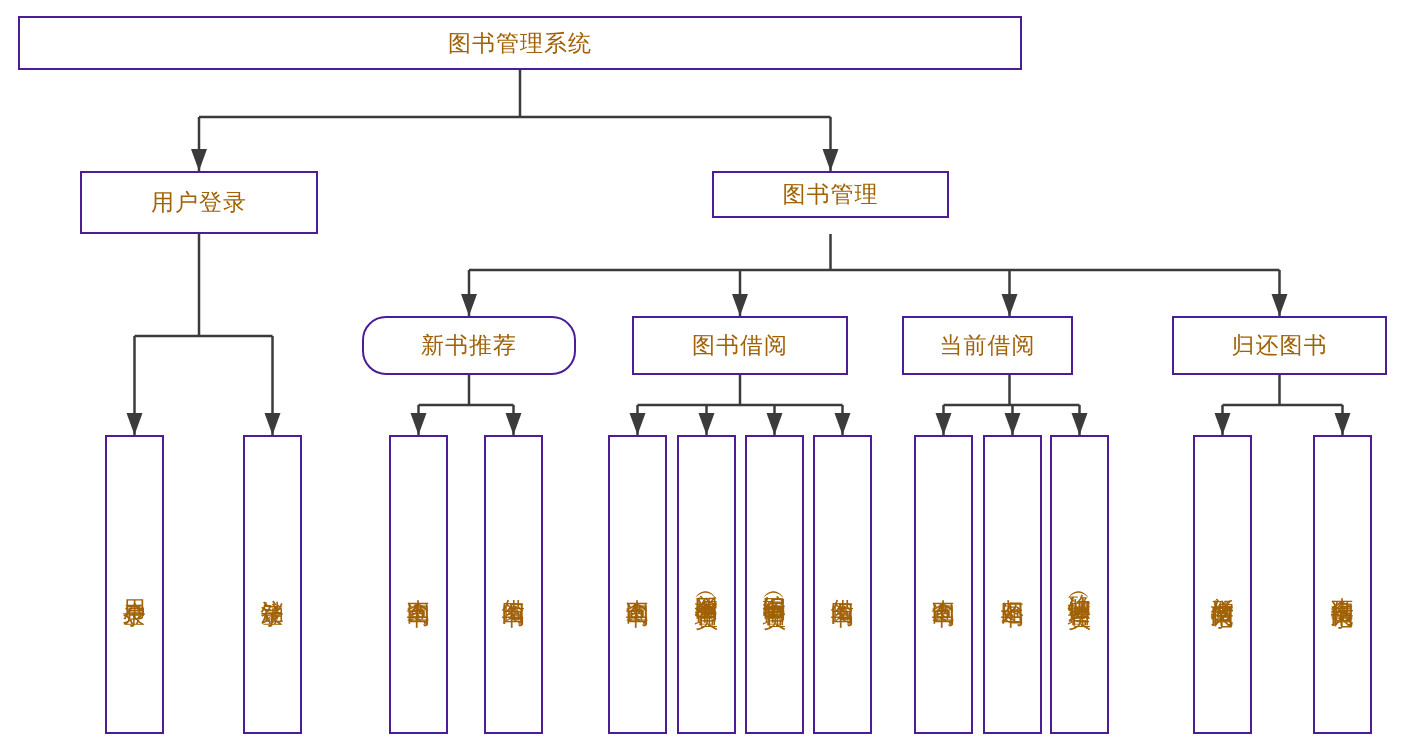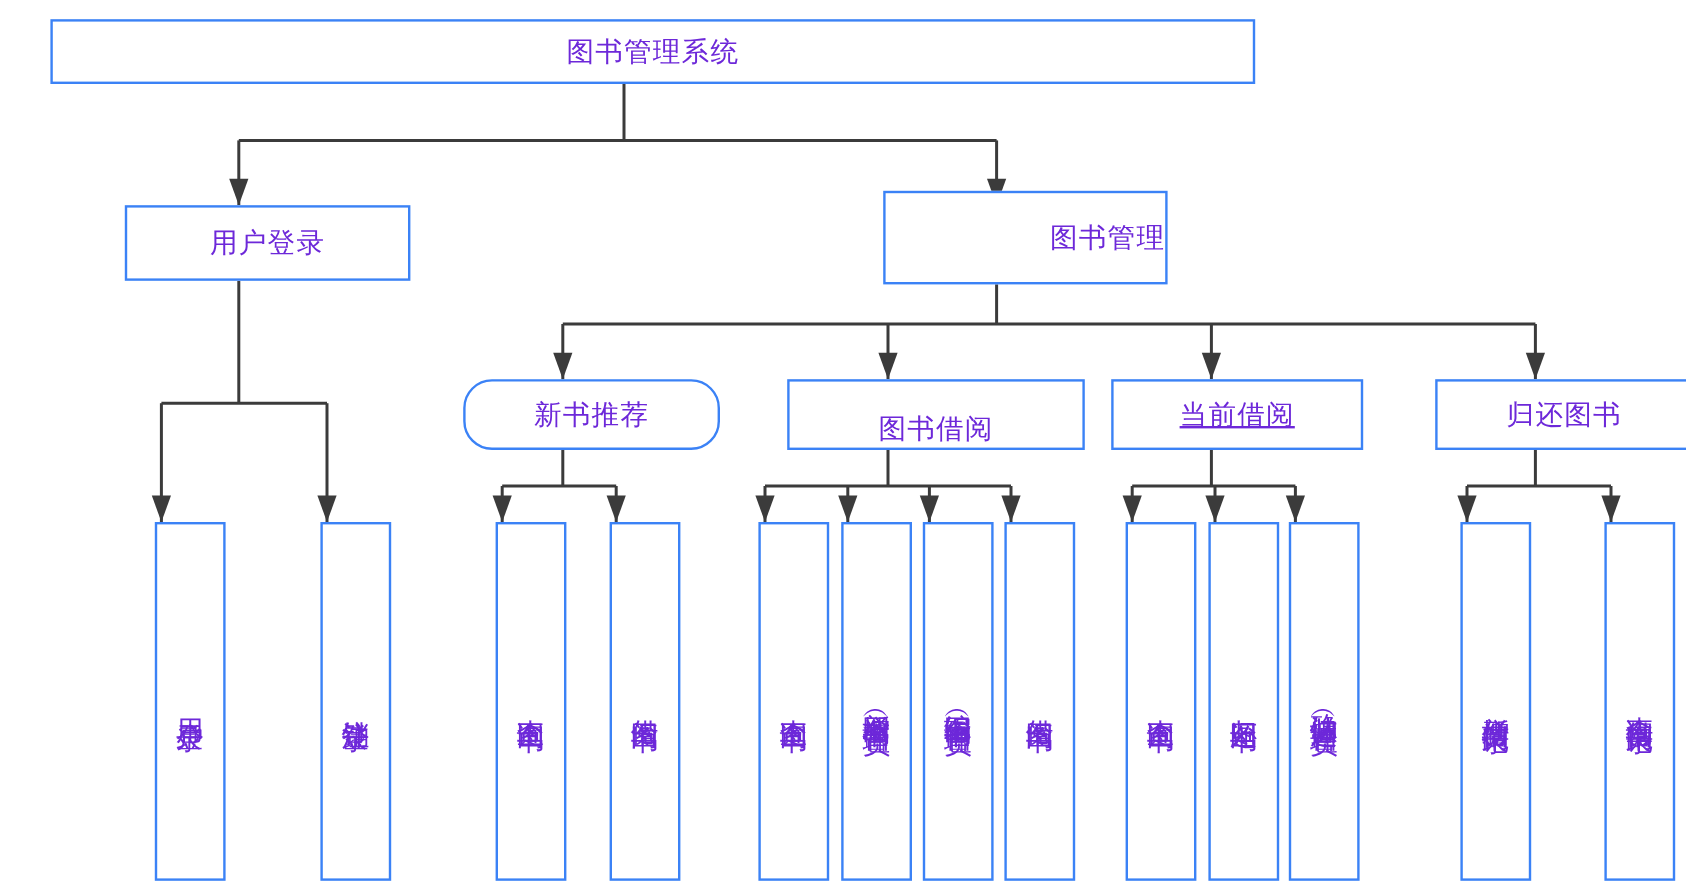--- a/index.html
+++ b/index.html
@@ -22,26 +22,25 @@
     left: 0;
     top: 0;
     width: 1405px;
     height: 747px;
     pointer-events: none;
   }
   .node {
     position: absolute;
     box-sizing: border-box;
     background: #ffffff;
-    border: 2px solid #3b82f6;
+    border: 2px solid #4c1d95;
     display: flex;
     align-items: center;
     justify-content: center;
-    color: #6d28d9;
-    margin-left: 24px;
+    color: #a16207;
   }
   .node.horiz {
     font-size: 23px;
     letter-spacing: 1px;
   }
   .node.vert {
     writing-mode: vertical-rl;
     text-orientation: upright;
     font-size: 23px;
     line-height: 1.15;
@@ -121,30 +120,30 @@
       <line x1="1342.5" y1="405" x2="1342.5" y2="435" stroke="#3b3b3b" stroke-width="2.5"></line>
       <polygon points="1334.5,413 1350.5,413 1342.5,435" fill="#3b3b3b"></polygon>
     </svg>
   <div id="nodes-layer">
       <div class="node horiz" style="left: 18px; top: 16px; width: 1004px; height: 54px;">
         <span>图书管理系统</span>
       </div>
       <div class="node horiz" style="left: 80px; top: 171px; width: 238px; height: 63px;">
         <span>用户登录</span>
       </div>
-      <div class="node horiz" style="left: 712px; top: 159px; width: 237px; height: 78px; justify-content: flex-end;">
+      <div class="node horiz" style="left: 712px; top: 171px; width: 237px; height: 47px;">
         <span>图书管理</span>
       </div>
       <div class="node horiz" style="left: 362px; top: 316px; width: 214px; height: 59px; border-radius: 24px;">
         <span>新书推荐</span>
       </div>
-      <div class="node horiz" style="left: 632px; top: 316px; width: 248px; height: 59px; align-items: flex-end;">
+      <div class="node horiz" style="left: 632px; top: 316px; width: 216px; height: 59px;">
         <span>图书借阅</span>
       </div>
-      <div class="node horiz" style="left: 902px; top: 316px; width: 210px; height: 59px; text-decoration: underline;">
+      <div class="node horiz" style="left: 902px; top: 316px; width: 171px; height: 59px;">
         <span>当前借阅</span>
       </div>
       <div class="node horiz" style="left: 1172px; top: 316px; width: 215px; height: 59px;">
         <span>归还图书</span>
       </div>
       <div class="node vert" style="left: 105px; top: 435px; width: 59px; height: 299px;">
         <span class="vtext">用户登录</span>
       </div>
       <div class="node vert" style="left: 243px; top: 435px; width: 59px; height: 299px;">
         <span class="vtext">注销登录</span>

